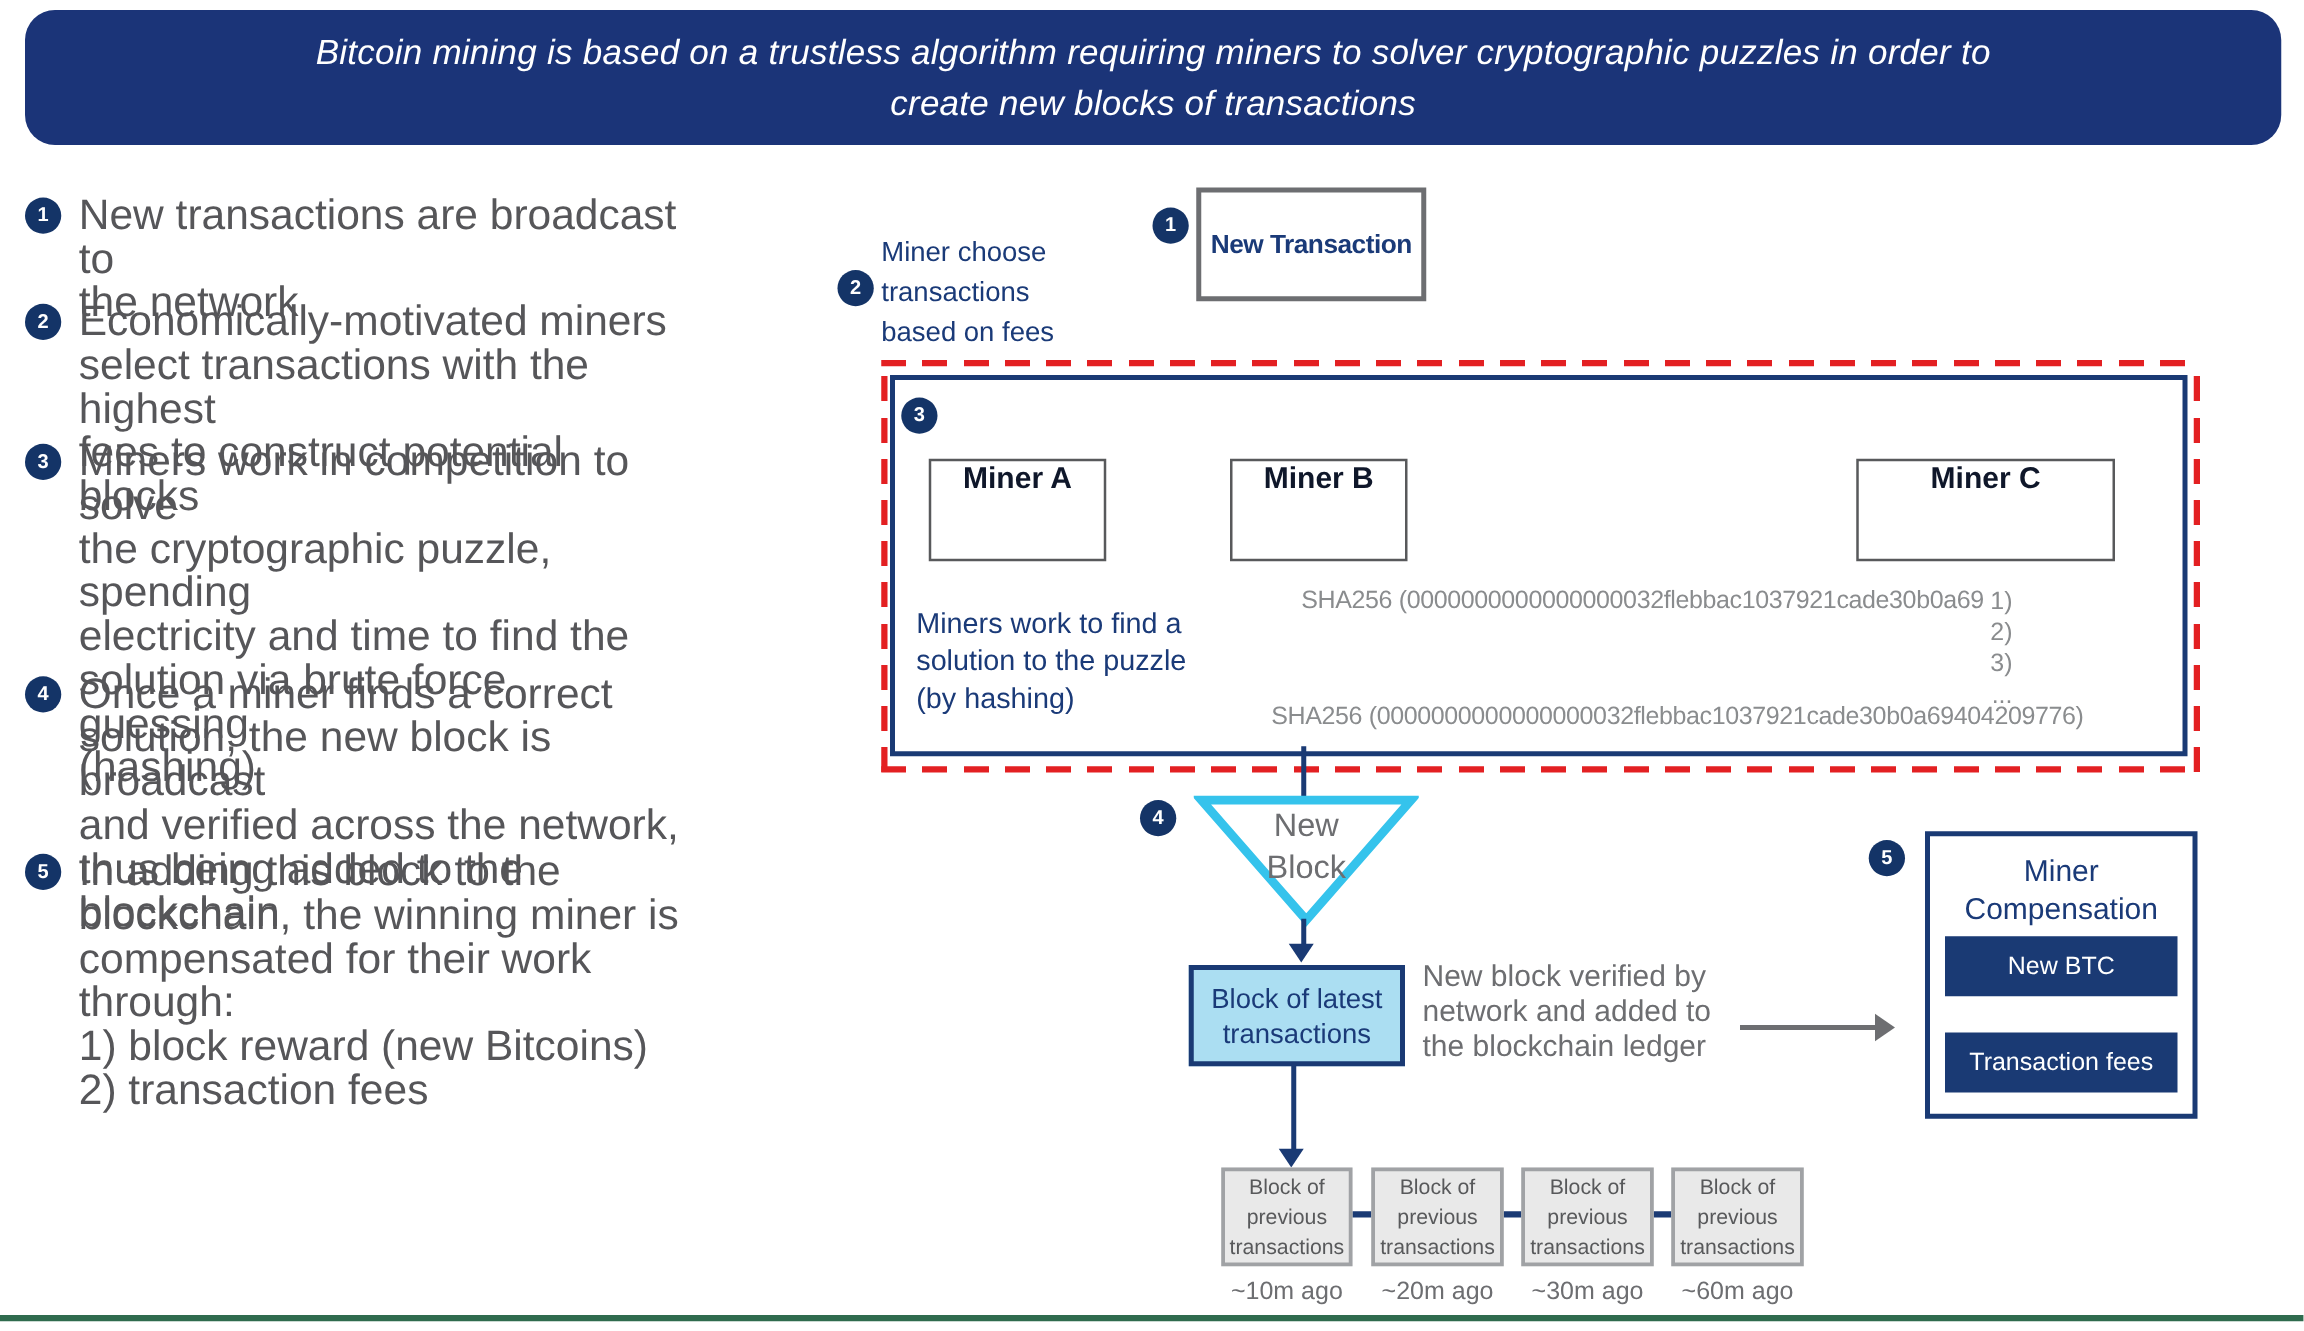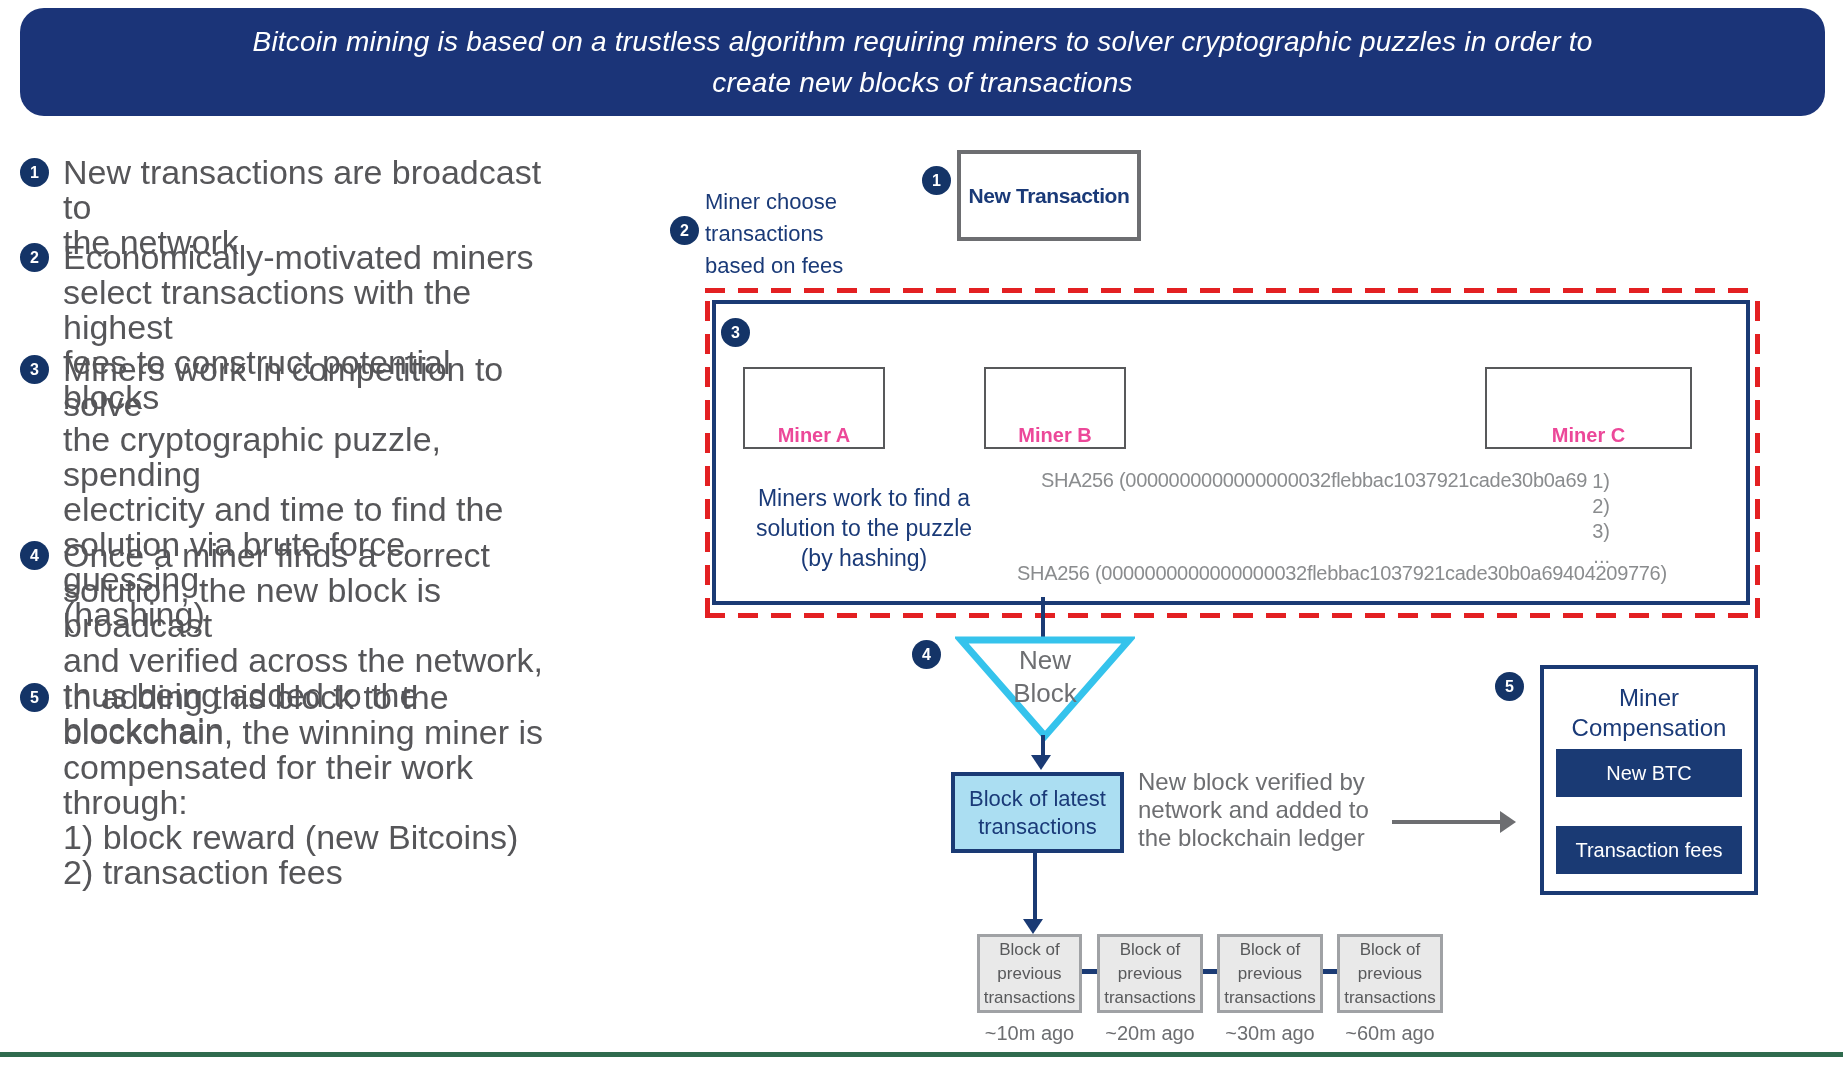--- a/index.html
+++ b/index.html
@@ -28,31 +28,31 @@
   .step .badge{margin-top:3px;}
   .step-text{
     margin-left:14px;color:#565659;font-size:34px;line-height:35px;white-space:pre-line;
   }
   .outline-box{background:#ffffff;display:flex;align-items:center;justify-content:center;}
   .new-tx-box{
     left:957px;top:150px;width:176px;height:83px;border:4px solid #6d6e71;
     font-weight:bold;font-size:21px;letter-spacing:-0.4px;color:#1a3a78;
   }
   .miner-box{
-    border:2px solid #58595b;font-weight:bold;font-size:20px;color:#ec4899;
-    background:#ffffff;display:flex;align-items:flex-end;justify-content:center;
+    border:2px solid #58595b;font-weight:bold;font-size:24px;color:#0f172a;
+    background:#ffffff;display:flex;align-items:flex-start;justify-content:center;
   }
   
   .dash-h{height:5px;background:repeating-linear-gradient(90deg,#e32022 0 20px,rgba(0,0,0,0) 20px 33px);}
   .dash-v{width:5px;background:repeating-linear-gradient(0deg,#e32022 0 20px,rgba(0,0,0,0) 20px 33px);}
   .competition-zone{
     left:712px;top:300px;width:1030px;height:297px;border:4px solid #1a3a74;background:#ffffff;
   }
   .note{font-size:22px;line-height:32px;color:#1a3a78;white-space:pre-line;}
-  .work-note{font-size:23px;line-height:30px;text-align:center;}
+  .work-note{font-size:23px;line-height:30px;}
   .hash{color:#8a8c8e;font-size:20px;letter-spacing:-0.3px;white-space:nowrap;}
   .attempts{color:#8a8c8e;font-size:20px;line-height:25px;text-align:right;white-space:pre-line;}
   .vline{width:4px;background:#1a3a74;}
   .arrow-down{width:0;height:0;border-left:10px solid transparent;border-right:10px solid transparent;border-top:15px solid #1a3a74;}
   .funnel-label{width:180px;text-align:center;font-size:26px;line-height:33px;color:#6d6e71;white-space:pre-line;}
   .latest-box{
     left:951px;top:772px;width:173px;height:81px;background:#abdef2;border:4px solid #1a3a74;
     box-sizing:border-box;display:flex;align-items:center;justify-content:center;text-align:center;
     font-size:22px;line-height:28px;color:#1a3a78;font-weight:500;white-space:pre-line;
   }

